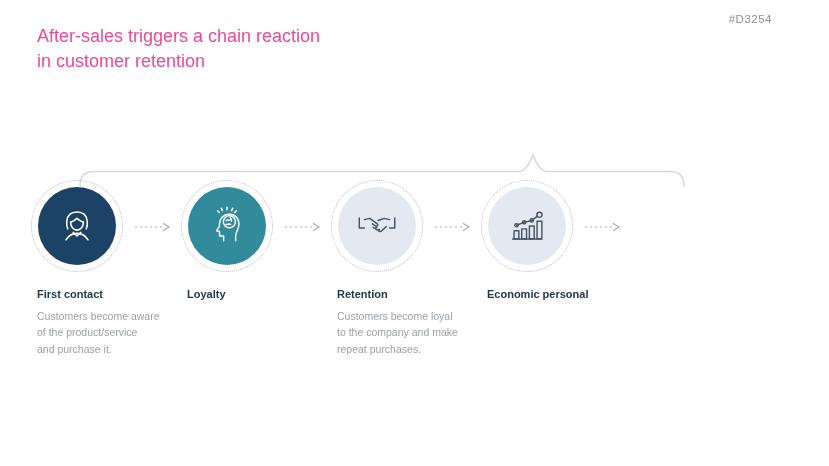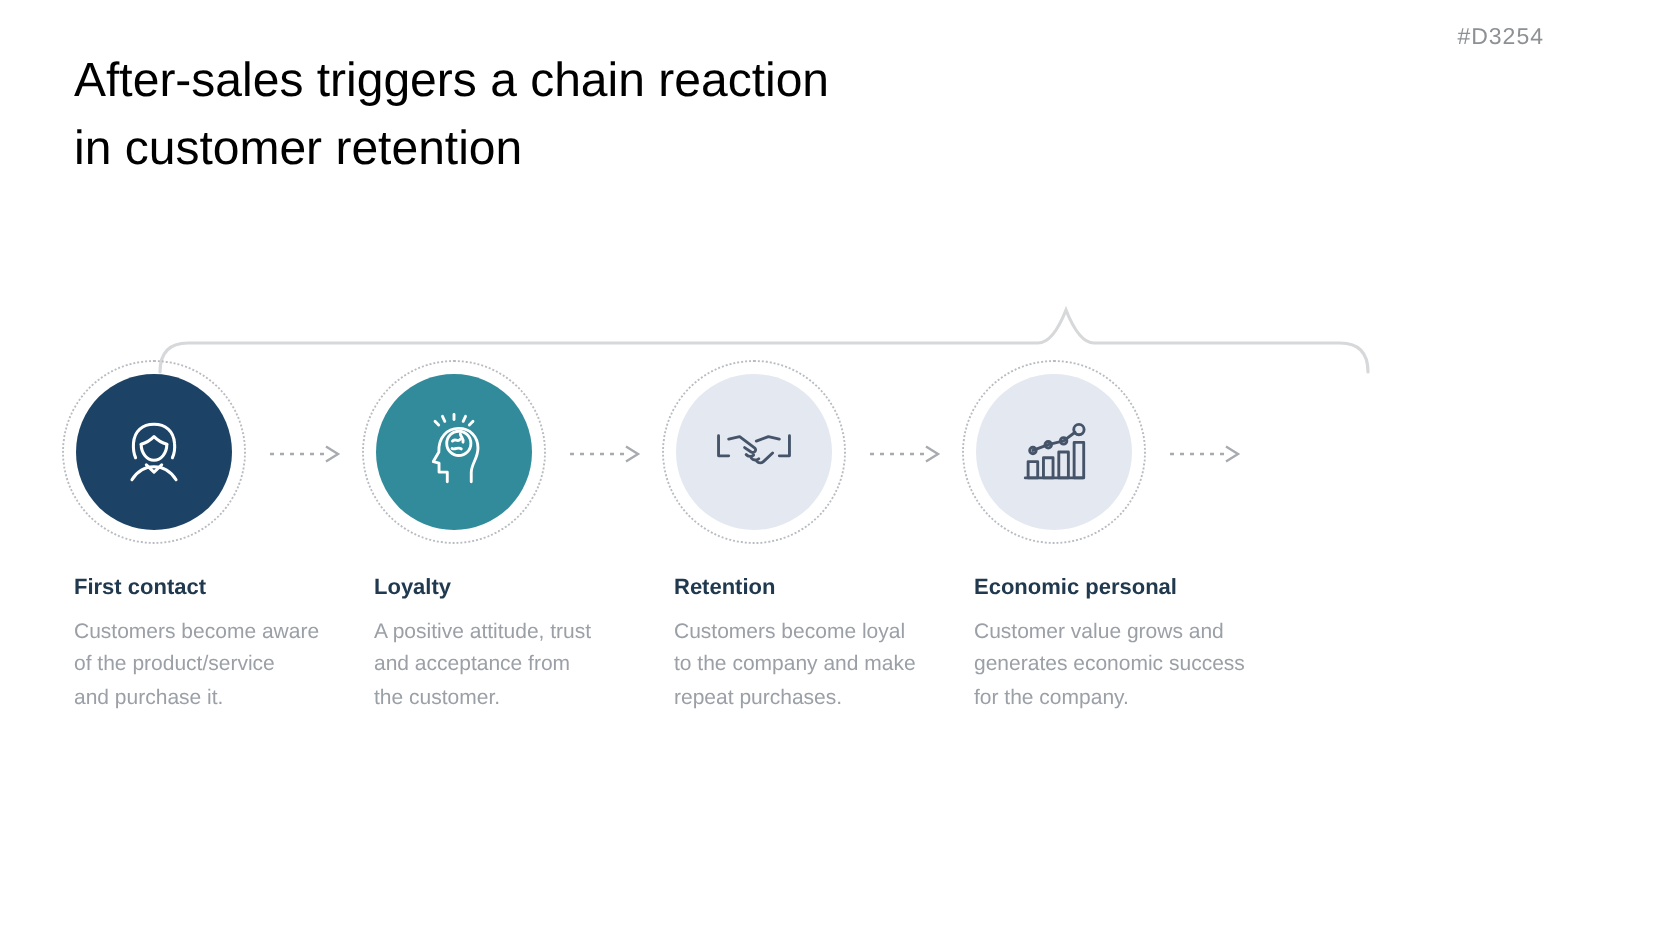--- a/index.html
+++ b/index.html
@@ -10,22 +10,22 @@
     overflow:hidden;
     font-family:"Liberation Sans","DejaVu Sans",sans-serif;
     text-decoration:underline;
   }
   .code{
     position:absolute;top:13px;right:28px;
     font-size:11.5px;color:#8d9194;letter-spacing:.5px;
   }
   .title{
     position:absolute;left:37px;top:24px;
-    font-size:24px;line-height:1.4;font-weight:400;
-    color:#000000;white-space:pre-line;
+    font-size:18px;line-height:1.4;font-weight:400;
+    color:#ec4899;white-space:pre-line;
   }
   .chain-label{
     position:absolute;left:433px;top:106px;width:200px;
     text-align:center;font-size:13.5px;font-weight:bold;
     color:#5e89ba;line-height:1.4;white-space:pre-line;
   }
   .brace{position:absolute;left:60px;top:148px;}
   .chain-row{position:absolute;left:2px;top:180px;display:flex;width:760px;}
   .step{width:150px;box-sizing:border-box;}
   .ring{
@@ -99,23 +99,20 @@
               <path d="M19.2 8l-1.2-2.6"></path>
               <path d="M24 7.1V4.4"></path>
               <path d="M28.8 8l1.2-2.6"></path>
               <path d="M16 9.9l-1.9-1.9"></path>
               <path d="M32 9.9l1.9-1.9"></path>
             </svg>
           </span>
         </div>
       </div>
       <div class="step-title">Loyalty</div>
-      <div class="step-desc">A positive attitude, trust
-and acceptance from
-the customer.</div>
     </div>
 
     <div class="step">
       <div class="ring">
         <div class="disc" style="background-color: rgb(228, 232, 241); color: rgb(69, 84, 105);">
           <span>
             <svg width="46" height="46" viewBox="0 0 48 48" fill="none" stroke="currentColor" stroke-width="1.5" stroke-linecap="round" stroke-linejoin="round">
               <path d="M5.5 15.5v10.5h5.3"></path>
               <path d="M42.5 15.5v10.5h-5.3"></path>
               <path d="M10.8 17.3l5.7-1.3 7.8 5.8c1.4 1.1-.2 3.1-1.8 2.2l-3.4-2.3"></path>
@@ -146,23 +143,20 @@
               <path d="M13 23.2l8-3 8-2 6-4.5"></path>
               <circle cx="13" cy="23.2" r="1.7"></circle>
               <circle cx="21" cy="20.2" r="1.7"></circle>
               <circle cx="29" cy="18.2" r="1.7"></circle>
               <circle cx="37" cy="12.3" r="2.7"></circle>
             </svg>
           </span>
         </div>
       </div>
       <div class="step-title">Economic personal</div>
-      <div class="step-desc">Customer value grows and
-generates economic success
-for the company.</div>
     </div>
 
   </div>
 
   <svg class="arrow" style="left:134px;" width="38" height="12" viewBox="0 0 38 12" fill="none">
     <path d="M1 6h27" stroke="#a7abb0" stroke-width="1.2" stroke-dasharray="2 3"></path>
     <path d="M29 2.2l6 3.8-6 3.8" stroke="#a7abb0" stroke-width="1.2" fill="none"></path>
   </svg>
   <svg class="arrow" style="left:284px;" width="38" height="12" viewBox="0 0 38 12" fill="none">
     <path d="M1 6h27" stroke="#a7abb0" stroke-width="1.2" stroke-dasharray="2 3"></path>

